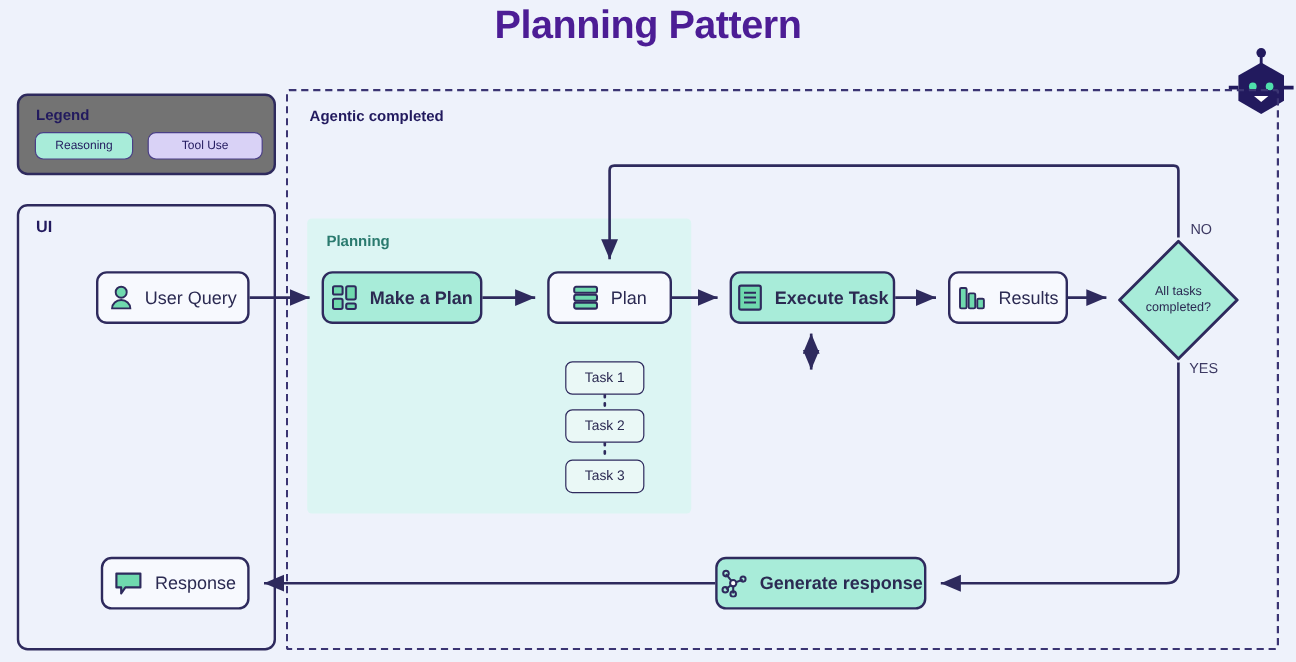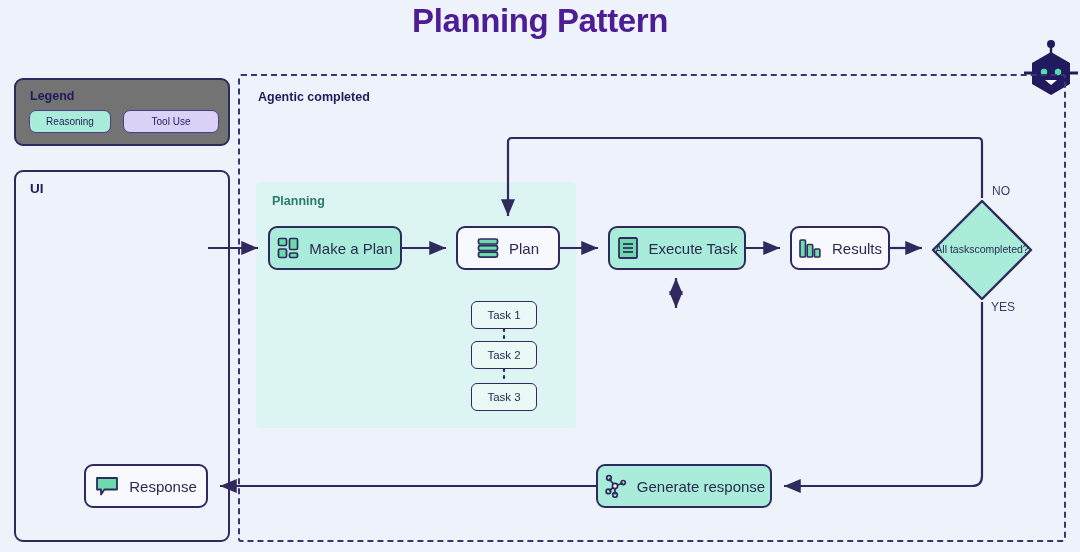--- a/index.html
+++ b/index.html
@@ -59,21 +59,21 @@
 
   
   .node {
     position: absolute;
     border: 2px solid #2e2a5d; border-radius: 9px;
     display: flex; align-items: center; justify-content: center;
     gap: 10px;
     color: #2b2a52; font-size: 15px;
     background: #f7f9fe;
   }
-  .node.green { background: #a8ecd9; }
+  .node.green { background: #a8ecd9; font-weight: bold; }
   .node.purple { background: #dcd6f7; }
   .node .ic { display: flex; align-items: center; justify-content: center; flex: 0 0 auto; }
   .node .lbl { white-space: nowrap; }
 
   .n-userquery  { left: 80px;  top: 226px; width: 128px; height: 44px; }
   .n-makeplan   { left: 268px; top: 226px; width: 134px; height: 44px; }
   .n-plan       { left: 456px; top: 226px; width: 104px; height: 44px; }
   .n-exec       { left: 608px; top: 226px; width: 138px; height: 44px; }
   .n-results    { left: 790px; top: 226px; width: 100px; height: 44px; }
   .n-tools      { left: 630px; top: 314px; width: 92px;  height: 44px; }
@@ -89,21 +89,21 @@
     font-size: 11.5px; color: #2b2a52;
   }
   .t1 { left: 471px; top: 301px; }
   .t2 { left: 471px; top: 341px; }
   .t3 { left: 471px; top: 383px; }
 
   
   .diamond-wrap { position: absolute; left: 930px; top: 198px; width: 104px; height: 104px; }
   .diamond-text {
     position: absolute; left: 930px; top: 198px; width: 104px; height: 104px;
-    display: flex; flex-direction: row; align-items: center; justify-content: center;
+    display: flex; flex-direction: column; align-items: center; justify-content: center;
     font-size: 10.5px; color: #2b2a52; line-height: 1.25; text-align: right;
   }
   .branch-label { position: absolute; font-size: 12px; color: #3d3a63; }
   .lbl-no  { left: 992px; top: 184px; }
   .lbl-yes { left: 991px; top: 300px; }
 </style>
 </head>
 <body>
 
 <div id="stage">
@@ -166,20 +166,29 @@
       <line x1="596" y1="486" x2="220" y2="486" marker-end="url(#ah)"></line>
 
       <path d="M208 486 L208 486"></path>
     </g>
     <g stroke="#2e2a5d" stroke-width="2.2" fill="none" stroke-dasharray="2 5" stroke-linecap="round">
       <line x1="504" y1="329" x2="504" y2="341"></line>
       <line x1="504" y1="369" x2="504" y2="383"></line>
     </g>
   </svg>
 
+  <div class="node n-userquery">
+    <span class="ic">
+      <svg width="20" height="22" viewBox="0 0 20 22">
+        <circle cx="10" cy="6.5" r="4.6" fill="#6fd9ae" stroke="#2e2a5d" stroke-width="1.6"></circle>
+        <path d="M2.4 20 a7.6 7 0 0 1 15.2 0 z" fill="#6fd9ae" stroke="#2e2a5d" stroke-width="1.6"></path>
+      </svg>
+    </span>
+    <span class="lbl">User Query</span>
+  </div>
 
   <div class="node green n-makeplan">
     <span class="ic">
       <svg width="22" height="22" viewBox="0 0 22 22">
         <rect x="1.5" y="1.5" width="8" height="7" rx="1.4" fill="#6fd9ae" stroke="#2e2a5d" stroke-width="1.7"></rect>
         <rect x="12.5" y="1.5" width="8" height="11" rx="1.4" fill="#6fd9ae" stroke="#2e2a5d" stroke-width="1.7"></rect>
         <rect x="1.5" y="12" width="8" height="8.5" rx="1.4" fill="#6fd9ae" stroke="#2e2a5d" stroke-width="1.7"></rect>
         <rect x="12.5" y="16" width="8" height="4.5" rx="1.4" fill="#6fd9ae" stroke="#2e2a5d" stroke-width="1.7"></rect>
       </svg>
     </span>

